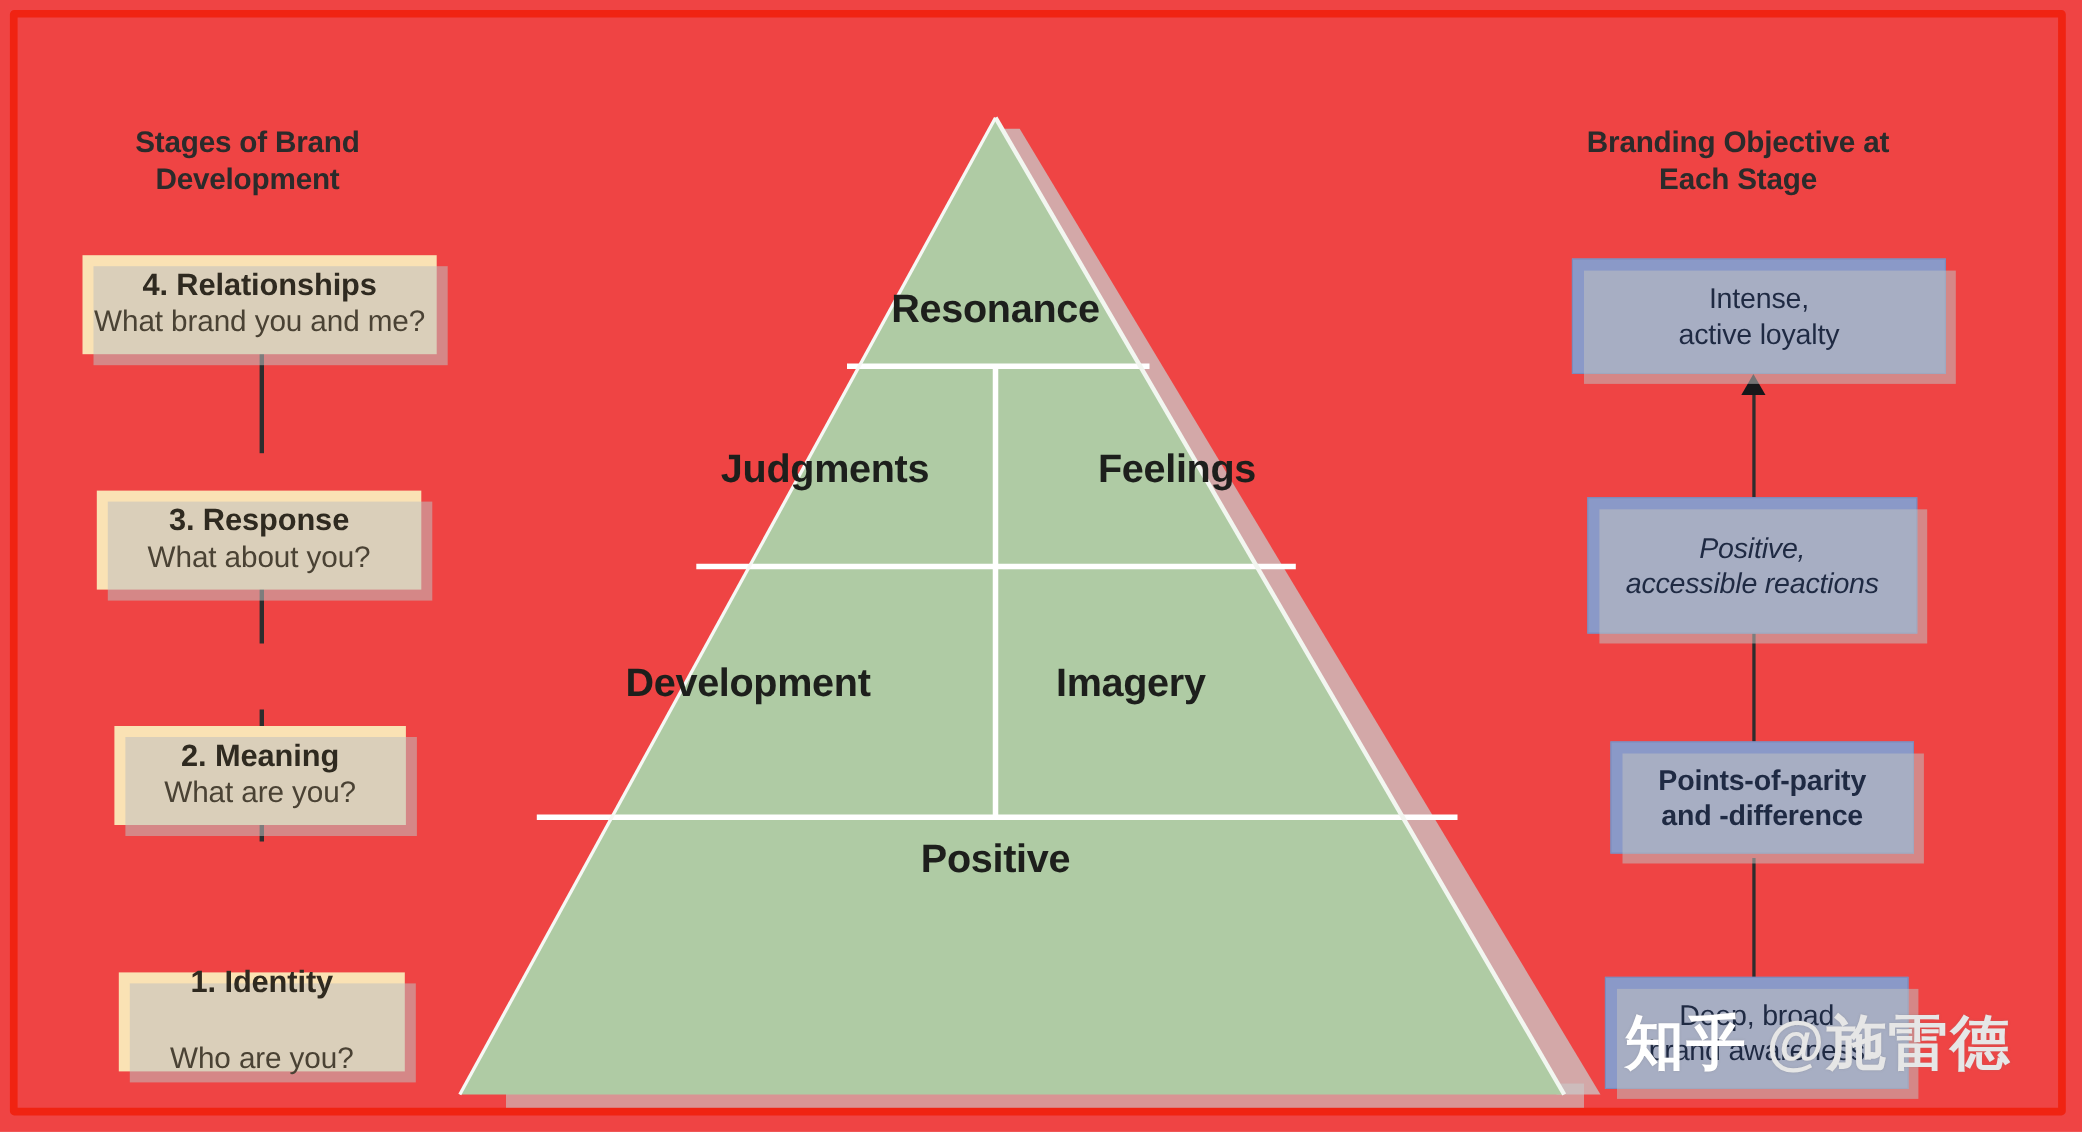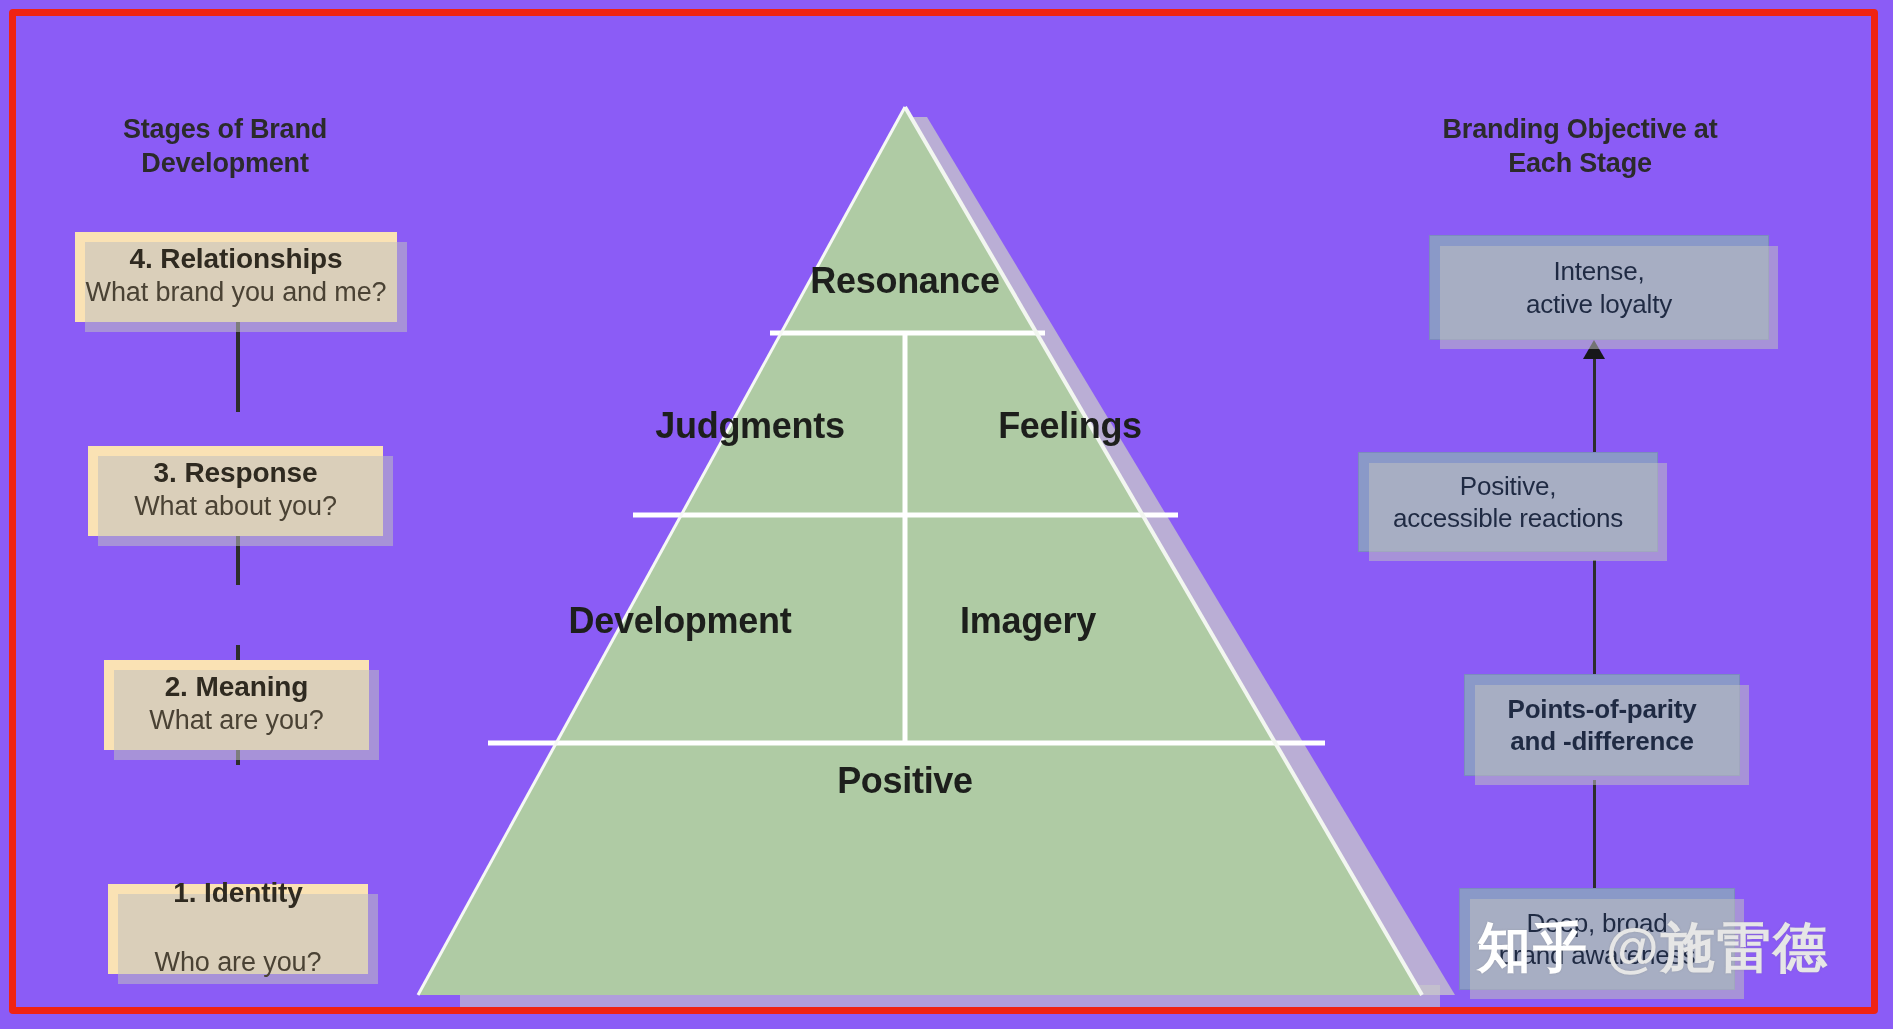--- a/index.html
+++ b/index.html
@@ -9,21 +9,21 @@
     background: #ffffff;
   }
   body {
     font-family: "Liberation Sans", sans-serif;
   }
 
   #stage {
     position: relative;
     width: 1893px;
     height: 1029px;
-    background: #8b5cf6;
+    background: #ef4444;
     overflow: hidden;
   }
 
   
   .red-frame {
     position: absolute;
     left: 9px;
     top: 9px;
     width: 1869px;
     height: 1005px;
@@ -240,21 +240,21 @@
   <div class="connector" style="left:1593px; top:560px; height:120px; width:3px;"></div>
 
   <div class="connector" style="left:1593px; top:780px; height:118px; width:3px;"></div>
 
   <div class="flowbox objbox" style="left:1429px; top:235px; width:340px; height:105px;">
     <span class="shadow"></span>
     <div class="ln">Intense,</div>
     <div class="ln">active loyalty</div>
   </div>
 
-  <div class="flowbox objbox" style="left:1358px; top:452px; width:300px; height:100px;">
+  <div class="flowbox objbox" style="left:1443px; top:452px; width:300px; height:124px;font-style:italic;">
     <span class="shadow"></span>
     <div class="ln">Positive,</div>
     <div class="ln">accessible reactions</div>
   </div>
 
   <div class="flowbox objbox" style="left:1464px; top:674px; width:276px; height:102px;font-weight:bold;">
     <span class="shadow"></span>
     <div class="ln">Points-of-parity</div>
     <div class="ln">and -difference</div>
   </div>

